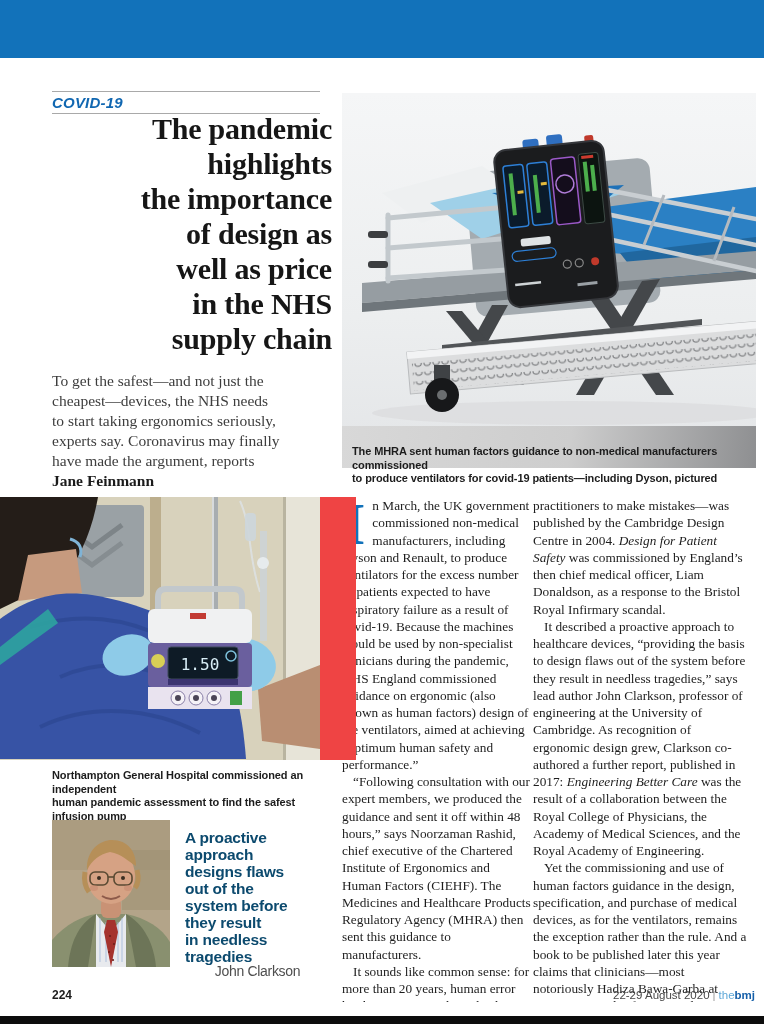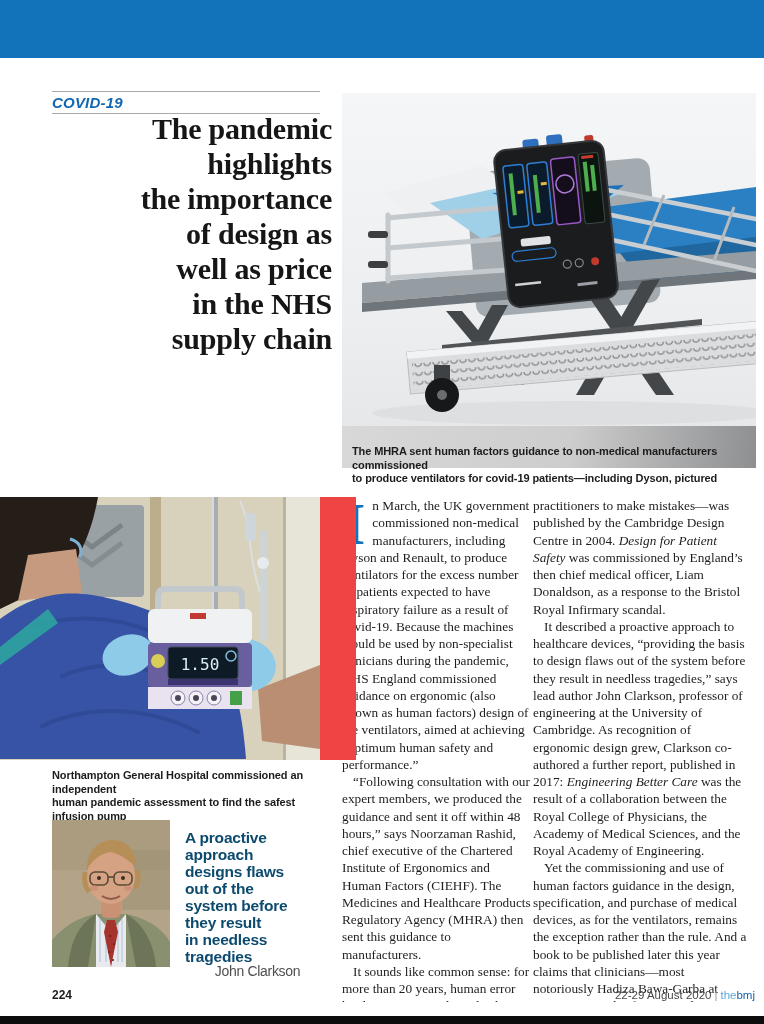--- a/index.html
+++ b/index.html
@@ -52,21 +52,21 @@
   .pullquote{position:absolute;left:185px;top:829px;width:145px;
              font-weight:bold;font-size:15.5px;line-height:17px;color:#0c4a6e;
              white-space:pre-line;letter-spacing:-.2px;}
   .pq-attr{position:absolute;left:185px;top:963px;width:145px;
            font-size:14px;color:#4e4e4e;letter-spacing:-.3px;text-align:center;}
   
   .footer-left{position:absolute;left:52px;top:988px;font-weight:bold;font-size:12px;color:#1c1c1c;}
   .footer-right{position:absolute;right:9px;top:989px;font-size:11.5px;color:#474747;}
   .footer-right .sep{color:#9a9a9a;padding:0 3px;}
   .logo-the{color:#5fa8d8;}
-  .logo-bmj{color:#155fa9;font-weight:normal;margin-top:16px;}
+  .logo-bmj{color:#155fa9;font-weight:bold;margin-top:16px;}
   svg{display:block;}
 </style>
 </head>
 <body>
 
 <div class="page">
 
   <div class="topbar"></div>
 
   <div class="rule" style="top:91px"></div>
@@ -74,20 +74,26 @@
   <div class="rule" style="top:113px"></div>
 
   <h1 class="headline" style="margin:0">The pandemic
 highlights
 the importance
 of design as
 well as price
 in the NHS
 supply chain</h1>
 
+  <div class="standfirst"><span>To get the safest—and not just the
+cheapest—devices, the NHS needs
+to start taking ergonomics seriously,
+experts say. Coronavirus may finally
+have made the argument, reports</span>
+<span class="byline">Jane Feinmann</span></div>
 
   <div class="photo-vent">
     <svg width="414" height="335" viewBox="0 0 414 335">
       <defs>
         <pattern id="perf" width="9" height="9" patternUnits="userSpaceOnUse">
           <path d="M1,3 a3.2,3.2 0 0 0 6.4,0" fill="none" stroke="#7e8082" stroke-width="1.2"></path>
         </pattern>
       </defs>
       <ellipse cx="230" cy="320" rx="200" ry="12" fill="#d8d9da" opacity="0.6"></ellipse>
 

